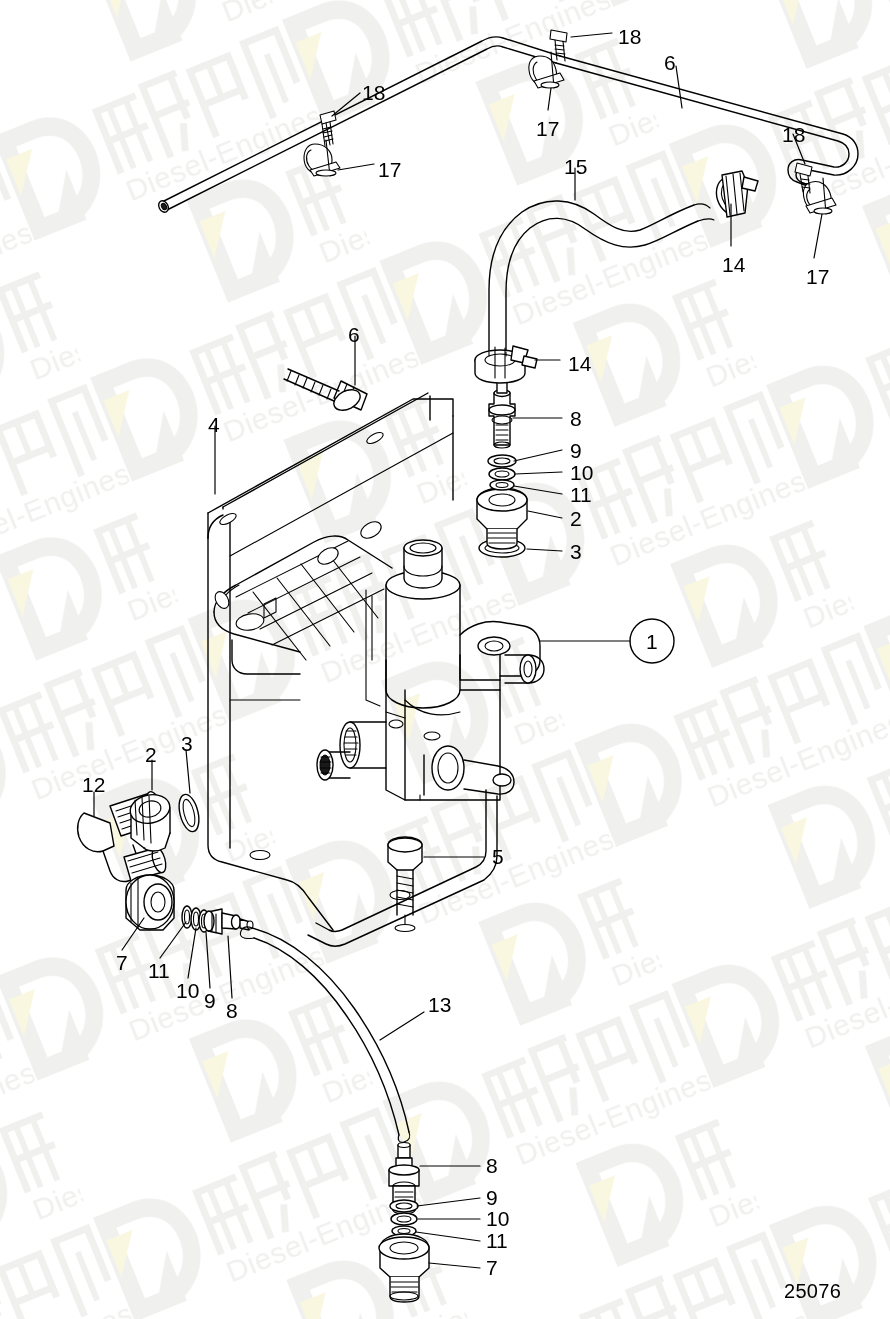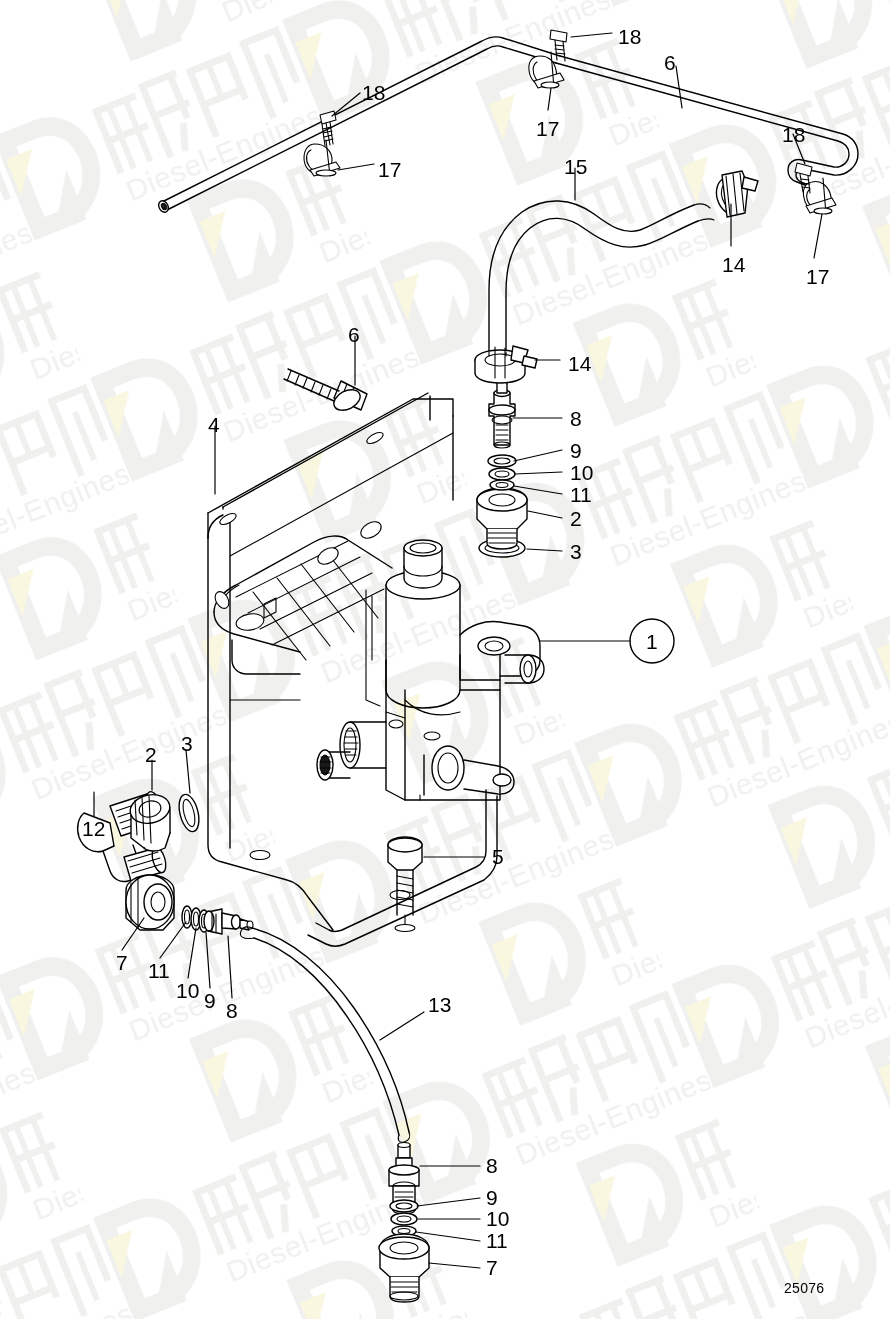--- a/index.html
+++ b/index.html
@@ -43,21 +43,21 @@
     position: absolute;
     font-family: "Liberation Sans", sans-serif;
     font-size: 21px;
     color: #000000;
     line-height: 1;
     white-space: nowrap;
   }
   .drawing-no {
     position: absolute;
     font-family: "Liberation Sans", sans-serif;
-    font-size: 14px;
+    font-size: 20px;
     color: #000000;
     letter-spacing: 0.3px;
   }
   svg { display: block; }
   .ln { fill: none; stroke: #000000; stroke-width: 1.4; stroke-linecap: round; stroke-linejoin: round; }
   .lnT { fill: none; stroke: #000000; stroke-width: 1.1; stroke-linecap: round; stroke-linejoin: round; }
   .leader { fill: none; stroke: #000000; stroke-width: 1.2; stroke-linecap: round; }
   .wf { fill: #ffffff; stroke: #000000; stroke-width: 1.4; stroke-linejoin: round; stroke-linecap: round; }
   .wfT { fill: #ffffff; stroke: #000000; stroke-width: 1.1; stroke-linejoin: round; stroke-linecap: round; }
   .dk { fill: #1a1a1a; stroke: #000000; stroke-width: 1; }
@@ -557,21 +557,21 @@
     <span class="ref" style="left:570px; top:408px;">8</span>
     <span class="ref" style="left:208px; top:414px;">4</span>
     <span class="ref" style="left:570px; top:440px;">9</span>
     <span class="ref" style="left:570px; top:462px;">10</span>
     <span class="ref" style="left:570px; top:484px;">11</span>
     <span class="ref" style="left:570px; top:508px;">2</span>
     <span class="ref" style="left:570px; top:541px;">3</span>
     <span class="ref" style="left:646px; top:631px;">1</span>
     <span class="ref" style="left:145px; top:744px;">2</span>
     <span class="ref" style="left:181px; top:733px;">3</span>
-    <span class="ref" style="left:82px;  top:774px;margin-top:44px;">12</span>
+    <span class="ref" style="left:82px;  top:774px;">12</span>
     <span class="ref" style="left:492px; top:846px;">5</span>
     <span class="ref" style="left:116px; top:952px;">7</span>
     <span class="ref" style="left:148px; top:960px;">11</span>
     <span class="ref" style="left:176px; top:980px;">10</span>
     <span class="ref" style="left:204px; top:990px;">9</span>
     <span class="ref" style="left:226px; top:1000px;">8</span>
     <span class="ref" style="left:428px; top:994px;text-align:center;">13</span>
     <span class="ref" style="left:486px; top:1155px;">8</span>
     <span class="ref" style="left:486px; top:1187px;">9</span>
     <span class="ref" style="left:486px; top:1208px;">10</span>

